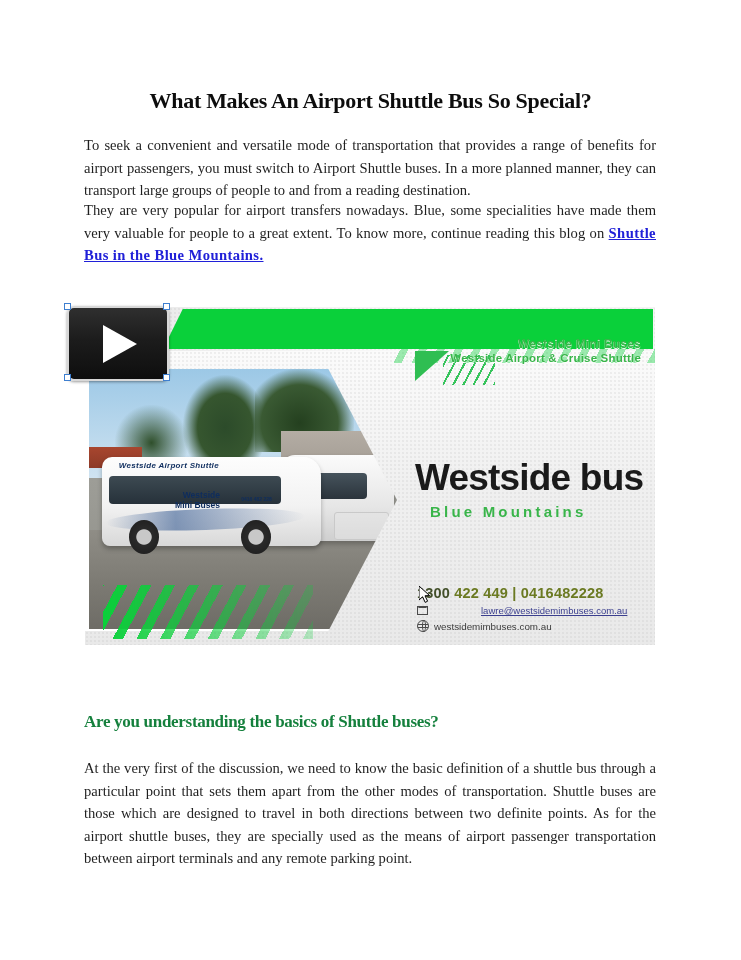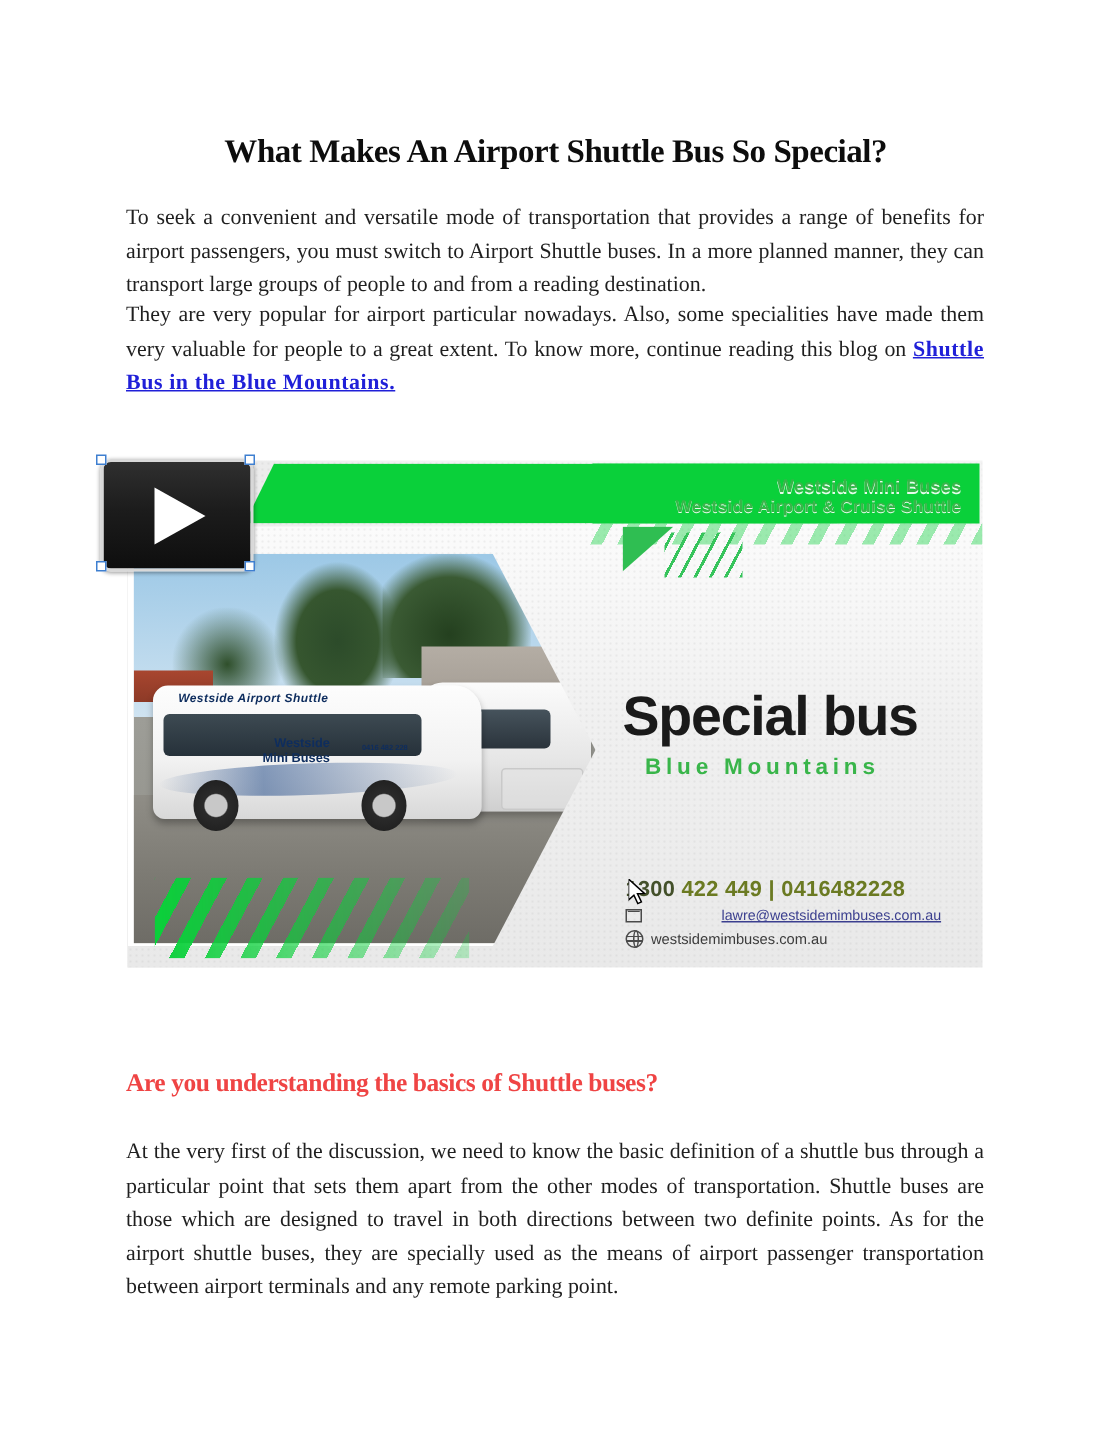--- a/index.html
+++ b/index.html
@@ -56,21 +56,21 @@
     letter-spacing: 0.4px;
   }
 
   .sub-title {
     position: absolute;
     left: 84px;
     top: 712px;
     font-weight: bold;
     font-size: 17px;
     letter-spacing: -0.3px;
-    color: #ef4444;
+    color: #15803d;
   }
 
   
   .banner {
     position: absolute;
     left: 85px;
     top: 307px;
     width: 570px;
     height: 338px;
     overflow: hidden;
@@ -266,21 +266,21 @@
     top: 10px;
     text-align: right;
     font-family: "Liberation Sans", sans-serif;
     font-weight: bold;
     font-size: 11.5px;
     line-height: 14px;
     color: #39b54a;
     text-shadow: 0 1px 0 rgba(255,255,255,0.9);
     letter-spacing: 0.2px;
   }
-  .brand-top .l1 { font-size: 12px; }
+  .brand-top .l1 { font-size: 12px; margin-top: 20px; }
   .brand-top .l2 { font-size: 11.5px; }
 
   .headline {
     position: absolute;
     left: 330px;
     top: 152px;
     font-family: "Liberation Sans", sans-serif;
     font-weight: bold;
     font-size: 37px;
     color: #1a1a1a;
@@ -406,21 +406,21 @@
 </head>
 <body>
 
 <div class="page">
 
   <div class="doc-title">What Makes An Airport Shuttle Bus So Special?</div>
 
   <div class="para para-1">To seek a convenient and versatile mode of transportation that provides a range of benefits for airport passengers, you must switch to Airport Shuttle buses. In a more planned manner, they can transport large groups of people to and from a reading destination.</div>
 
   <div class="para para-2">
-    <span>They are very popular for airport particular nowadays. Also, some specialities have made them very valuable for people to a great extent. To know more, continue reading this blog on </span><a class="doc-link" href="#">Shuttle Bus in the Blue Mountains.</a>
+    <span>They are very popular for airport transfers nowadays. Blue, some specialities have made them very valuable for people to a great extent. To know more, continue reading this blog on </span><a class="doc-link" href="#">Shuttle Bus in the Blue Mountains.</a>
   </div>
 
   <div class="banner">
     <div class="banner-base"></div>
     <div class="banner-texture"></div>
 
     <div class="green-band"></div>
     <div class="green-band-tail"></div>
     <div class="green-band-fade"></div>
     <div class="green-tri"></div>
@@ -449,21 +449,21 @@
         <div class="ph-wheel1"></div>
         <div class="ph-wheel2"></div>
         <div class="ph-text1">Westside Airport Shuttle</div>
         <div class="ph-text2">Westside<br>Mini Buses</div>
         <div class="ph-text3">0416 482 228</div>
       </div>
     </div>
 
     <div class="stripes"></div>
 
-    <div class="headline">Special bus</div>
+    <div class="headline">Westside bus</div>
     <div class="sub-headline">Blue Mountains</div>
 
     <div class="contact">
       <div class="contact-phone"><span class="ph-a">1300</span> <span>422 449 | 0416482228</span></div>
       <div class="contact-row">
         <span class="mail-icon"></span>
         <a class="contact-email-link" href="#">lawre@westsidemimbuses.com.au</a>
       </div>
       <div class="contact-row">
         <span class="globe-icon"></span>

